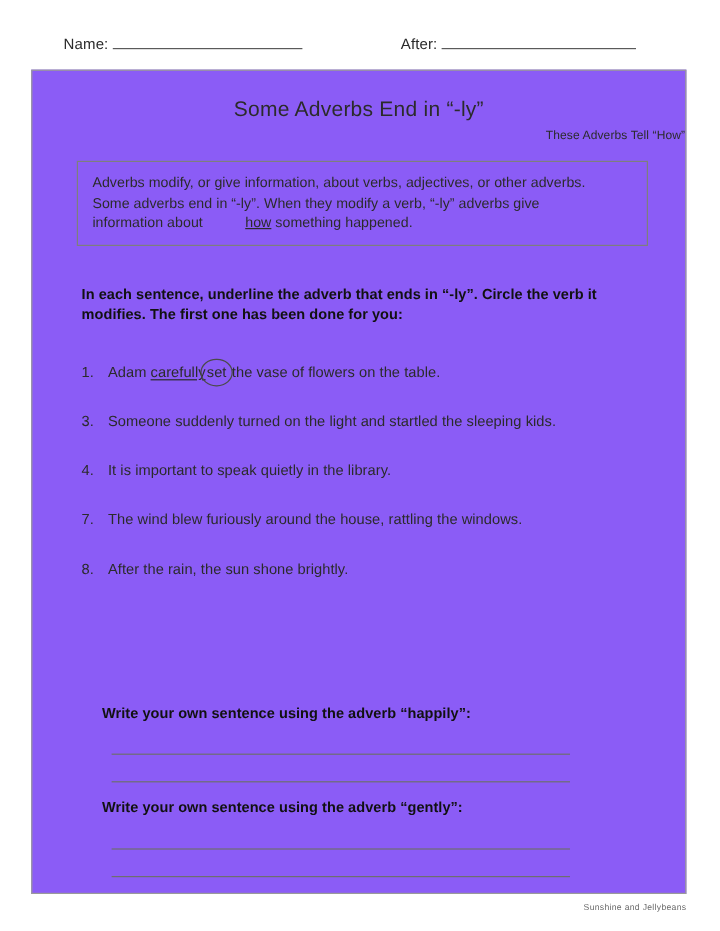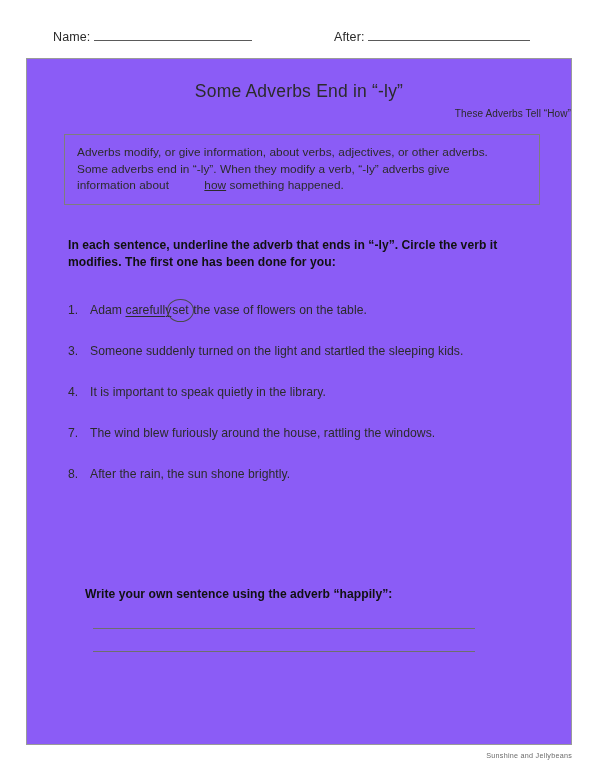--- a/index.html
+++ b/index.html
@@ -235,16 +235,21 @@
     </div>
 
   </div>
 
   <div class="prompt-block prompt-a">
     <div class="prompt-label">Write your own sentence using the adverb “happily”:</div>
     <div class="write-line line-1"></div>
     <div class="write-line line-2"></div>
   </div>
 
+  <div class="prompt-block prompt-b">
+    <div class="prompt-label">Write your own sentence using the adverb “gently”:</div>
+    <div class="write-line line-1"></div>
+    <div class="write-line line-2"></div>
+  </div>
 
 </div>
 
 <div class="credit">Sunshine and Jellybeans</div>
 
 </body></html>

